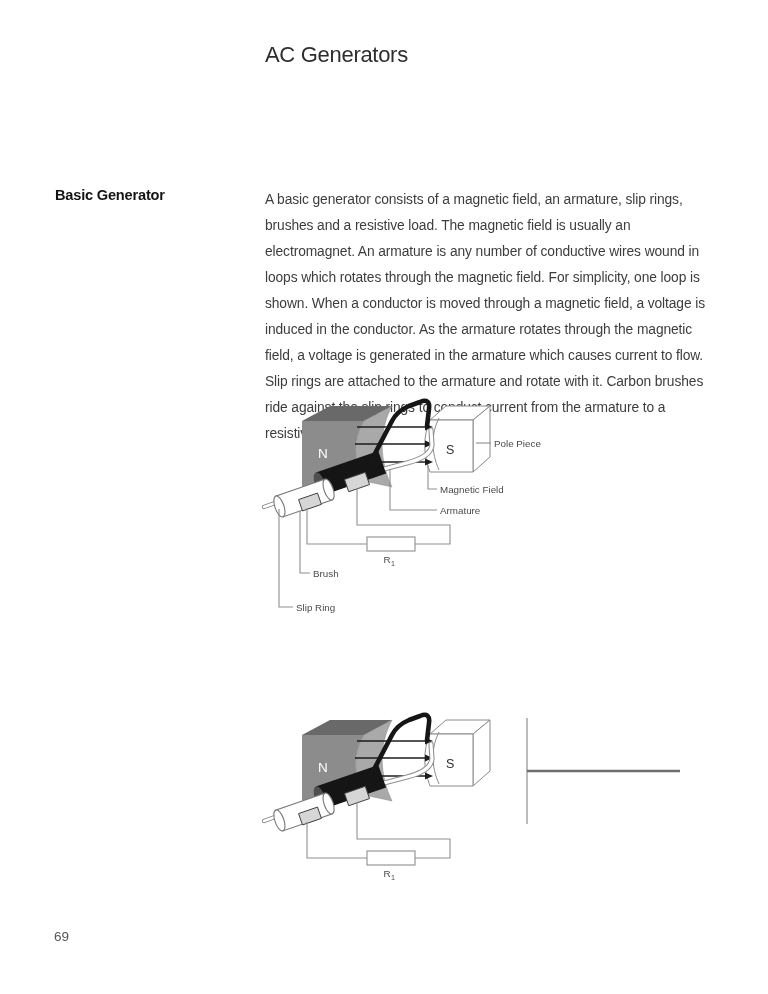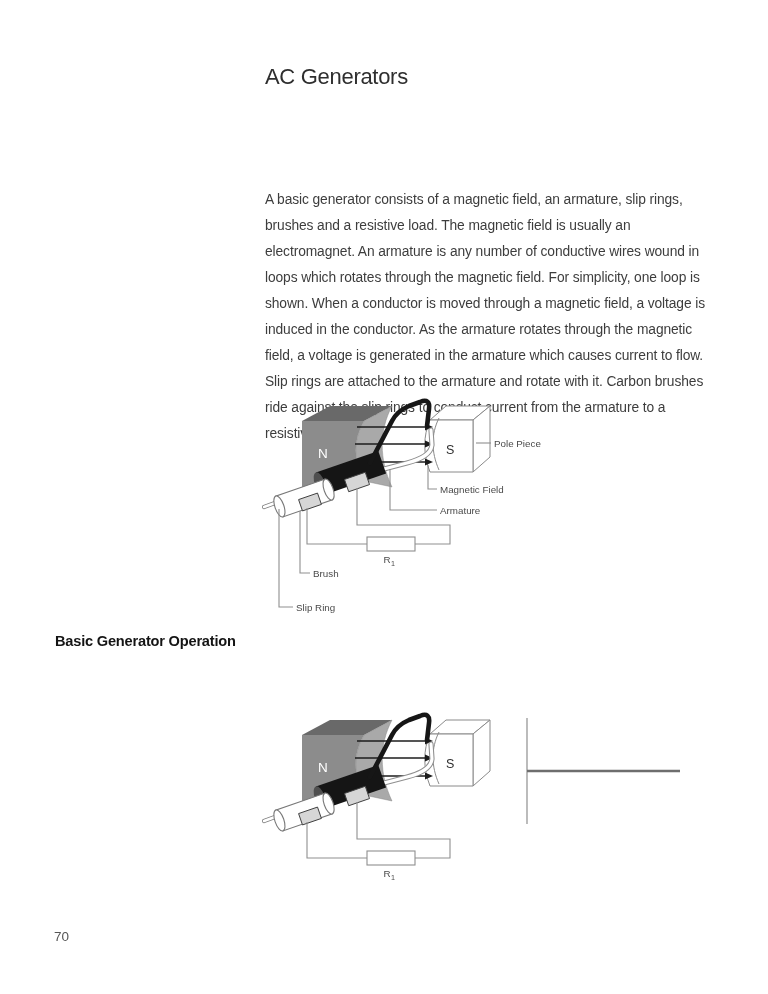--- a/index.html
+++ b/index.html
@@ -2,21 +2,21 @@
 <html><head>
 <meta charset="utf-8">
 <style>
   html,body { margin:0; padding:0; background:#e9e9e9; }
   .page {
     position:relative; width:768px; height:994px; margin:0 auto;
     background:#ffffff; overflow:hidden;
     font-family:"Liberation Sans","DejaVu Sans",sans-serif;
   }
   .title {
-    position:absolute; left:265px; top:64px;
+    position:absolute; left:265px; top:42px;
     font-size:22px; letter-spacing:-0.3px; color:#2e2e2e;
   }
   .heading {
     position:absolute; left:55px; width:205px;
     font-size:14.6px; font-weight:bold; letter-spacing:-0.2px; color:#141414;
     line-height:17px;
   }
   .bodytext {
     position:absolute; left:265px; width:447px;
     font-size:13.8px; line-height:26px; letter-spacing:-0.1px; color:#3d3d3d;
@@ -32,20 +32,21 @@
   }
   svg text { font-family:"Liberation Sans","DejaVu Sans",sans-serif; }
 </style>
 </head>
 <body>
 
 <div class="page">
 
   <div class="title">AC Generators</div>
 
+  <div class="heading h1pos">Basic Generator</div>
   <div class="bodytext h1pos">A basic generator consists of a magnetic field, an armature, slip rings, brushes and a resistive load. The magnetic field is usually an electromagnet. An armature is any number of conductive wires wound in loops which rotates through the magnetic field. For simplicity, one loop is shown. When a conductor is moved through a magnetic field, a voltage is induced in the conductor. As the armature rotates through the magnetic field, a voltage is generated in the armature which causes current to flow. Slip rings are attached to the armature and rotate with it. Carbon brushes ride against the slip rings to conduct current from the armature to a resistive load.</div>
 
   <div class="fig fig1" id="fig1"><svg width="300" height="237" viewBox="0 0 300 237" xmlns="http://www.w3.org/2000/svg">
     <g>
 
       <g>
         <path d="M40,24 L68,9 L130,9 L102,24 Z" fill="#696969"></path>
         <path d="M102,24 L130,9 C117,34 117,62 130,90 L102,84 C91,63 91,43 102,24 Z" fill="#a9a9a9" stroke="#7a7a7a" stroke-width="0.4"></path>
         <path d="M40,24 L102,24 C91,43 91,63 102,84 L40,90 Z" fill="#8c8c8c"></path>
         <text x="56" y="61" font-size="13.5" fill="#ffffff">N</text>
@@ -116,21 +117,20 @@
       <g font-size="9.8" fill="#4a4a4a">
         <text x="232" y="49.5">Pole Piece</text>
         <text x="178" y="95.5">Magnetic Field</text>
         <text x="178" y="116.5">Armature</text>
         <text x="51" y="179.5">Brush</text>
         <text x="34" y="213.5">Slip Ring</text>
       </g>
     </g>
       </svg></div>
 
-  <div class="heading h2pos">Basic Generator Operation</div>
 
   <div class="fig fig2" id="fig2"><svg width="430" height="185" viewBox="0 0 430 185" xmlns="http://www.w3.org/2000/svg">
     <g>
 
       <g>
         <path d="M40,24 L68,9 L130,9 L102,24 Z" fill="#696969"></path>
         <path d="M102,24 L130,9 C117,34 117,62 130,90 L102,84 C91,63 91,43 102,24 Z" fill="#a9a9a9" stroke="#7a7a7a" stroke-width="0.4"></path>
         <path d="M40,24 L102,24 C91,43 91,63 102,84 L40,90 Z" fill="#8c8c8c"></path>
         <text x="56" y="61" font-size="13.5" fill="#ffffff">N</text>
       </g>
@@ -188,15 +188,15 @@
       </g>
       <text x="121.5" y="166" font-size="9.8" fill="#4a4a4a">R</text>
       <text x="129" y="168.5" font-size="7.2" fill="#4a4a4a">1</text>
     </g>
     <g>
       <line x1="265" y1="7" x2="265" y2="113" stroke="#ababab" stroke-width="1.6"></line>
       <line x1="265" y1="60" x2="418" y2="60" stroke="#6e6e6e" stroke-width="2.6"></line>
     </g>
       </svg></div>
 
-  <div class="pagenum">70</div>
+  <div class="pagenum">69</div>
 
 </div>
 
 </body></html>

